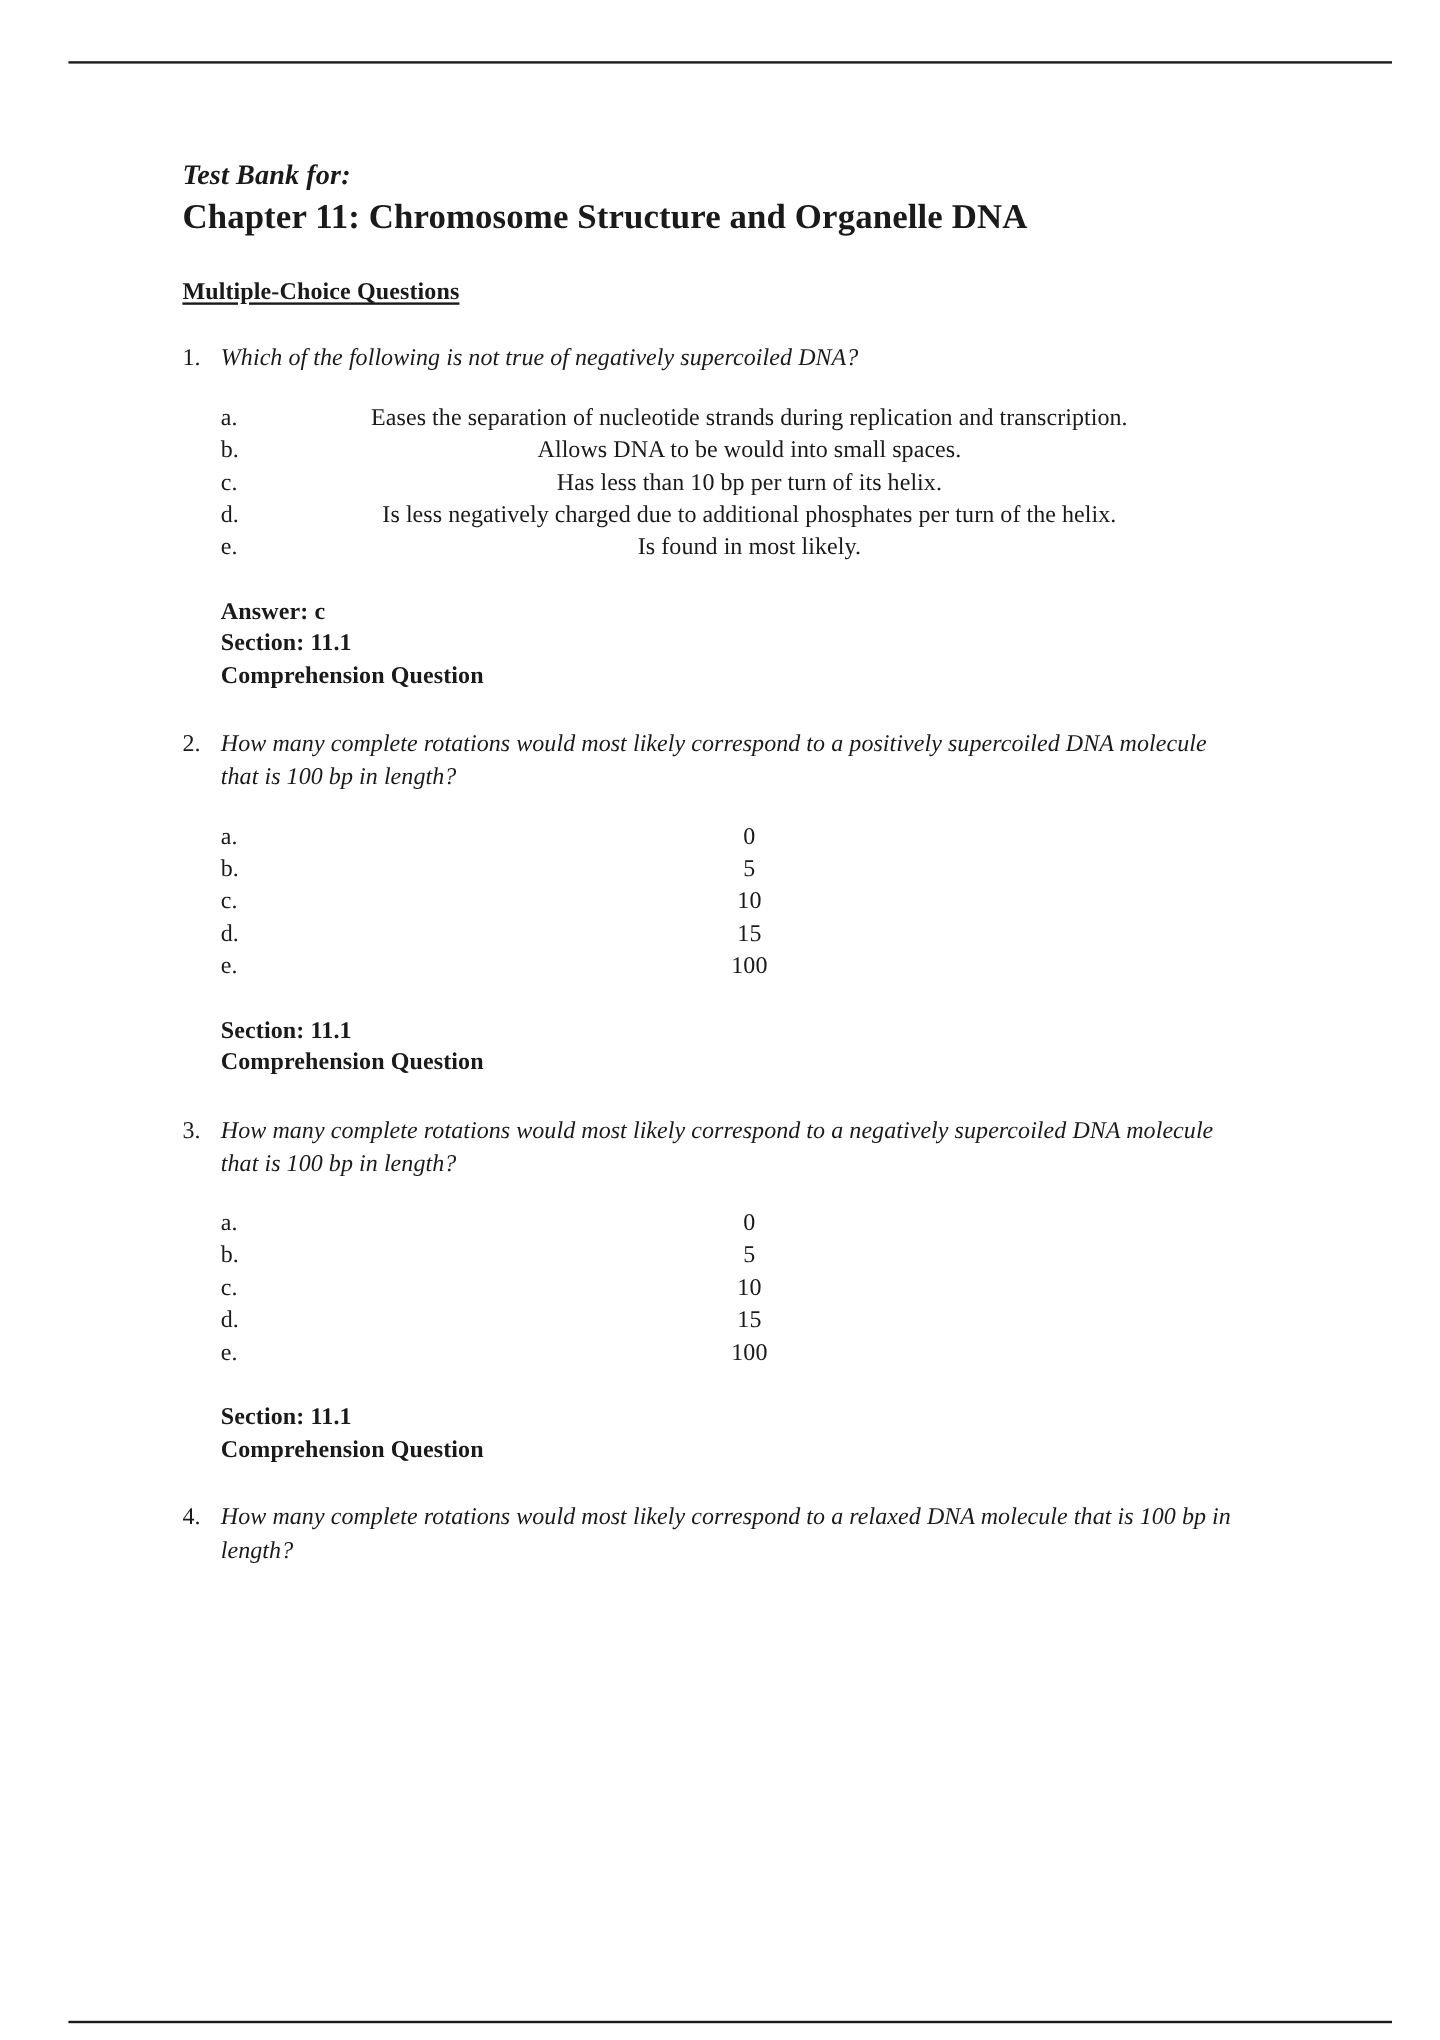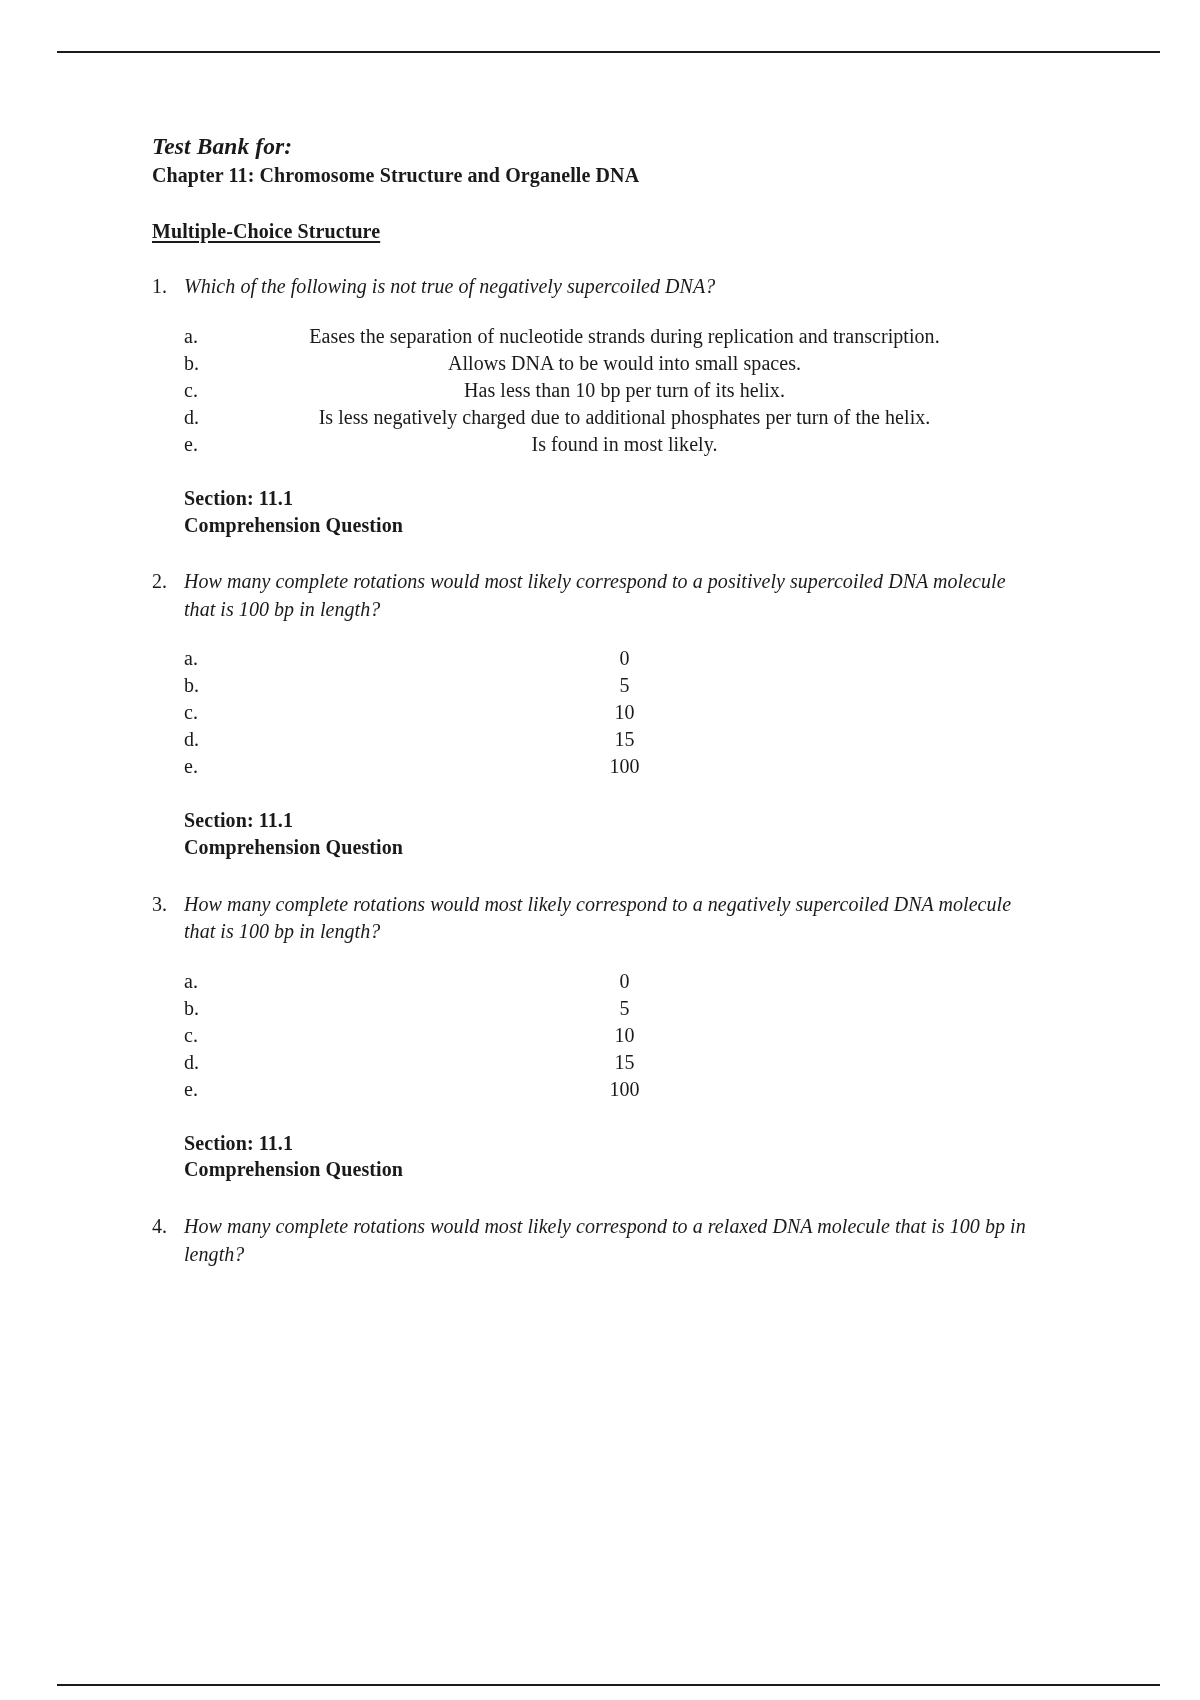--- a/index.html
+++ b/index.html
@@ -36,21 +36,21 @@
   }
 
   .title-italic {
     font-size: 23.5px;
     font-weight: bold;
     font-style: italic;
     line-height: 1.32;
     letter-spacing: 0.1px;
   }
   .title-main {
-    font-size: 20px;
+    font-size: 29px;
     font-weight: bold;
     line-height: 1.32;
     letter-spacing: 0.1px;
   }
 
   .section-heading {
     font-size: 20px;
     font-weight: bold;
     text-decoration: underline;
     text-underline-offset: 3px;
@@ -120,21 +120,21 @@
 <div class="page">
 
   <div class="rule rule-top"></div>
   <div class="rule rule-bottom"></div>
 
   <div class="content">
 
     <div class="title-italic">Test Bank for:</div>
     <div class="title-main">Chapter 11: Chromosome Structure and Organelle DNA</div>
 
-    <div class="section-heading">Multiple-Choice Structure</div>
+    <div class="section-heading">Multiple-Choice Questions</div>
 
     <div class="question-block">
       <div class="q-row">
         <div class="q-num">1.</div>
         <div class="q-text">Which of the following is not true of negatively supercoiled DNA?</div>
       </div>
       <div class="options">
         <div class="opt-row">
           <div class="opt-letter">a.</div>
           <div class="opt-text">Eases the separation of nucleotide strands during replication and transcription.</div>
@@ -147,32 +147,66 @@
           <div class="opt-letter">c.</div>
           <div class="opt-text">Has less than 10 bp per turn of its helix.</div>
         </div>
         <div class="opt-row">
           <div class="opt-letter">d.</div>
           <div class="opt-text">Is less negatively charged due to additional phosphates per turn of the helix.</div>
         </div>
         <div class="opt-row">
           <div class="opt-letter">e.</div>
           <div class="opt-text">Is found in most likely.</div>
+        </div>
+      </div>
+      <div class="meta">
+        <div class="meta-line">Answer: c</div>
+        <div class="meta-line">Section: 11.1</div>
+        <div class="meta-line">Comprehension Question</div>
+      </div>
+    </div>
+
+    <div class="question-block">
+      <div class="q-row">
+        <div class="q-num">2.</div>
+        <div class="q-text">How many complete rotations would most likely correspond to a positively supercoiled DNA molecule that is 100 bp in length?</div>
+      </div>
+      <div class="options">
+        <div class="opt-row">
+          <div class="opt-letter">a.</div>
+          <div class="opt-text">0</div>
+        </div>
+        <div class="opt-row">
+          <div class="opt-letter">b.</div>
+          <div class="opt-text">5</div>
+        </div>
+        <div class="opt-row">
+          <div class="opt-letter">c.</div>
+          <div class="opt-text">10</div>
+        </div>
+        <div class="opt-row">
+          <div class="opt-letter">d.</div>
+          <div class="opt-text">15</div>
+        </div>
+        <div class="opt-row">
+          <div class="opt-letter">e.</div>
+          <div class="opt-text">100</div>
         </div>
       </div>
       <div class="meta">
         <div class="meta-line">Section: 11.1</div>
         <div class="meta-line">Comprehension Question</div>
       </div>
     </div>
 
     <div class="question-block">
       <div class="q-row">
-        <div class="q-num">2.</div>
-        <div class="q-text">How many complete rotations would most likely correspond to a positively supercoiled DNA molecule that is 100 bp in length?</div>
+        <div class="q-num">3.</div>
+        <div class="q-text">How many complete rotations would most likely correspond to a negatively supercoiled DNA molecule that is 100 bp in length?</div>
       </div>
       <div class="options">
         <div class="opt-row">
           <div class="opt-letter">a.</div>
           <div class="opt-text">0</div>
         </div>
         <div class="opt-row">
           <div class="opt-letter">b.</div>
           <div class="opt-text">5</div>
         </div>
@@ -190,52 +224,19 @@
         </div>
       </div>
       <div class="meta">
         <div class="meta-line">Section: 11.1</div>
         <div class="meta-line">Comprehension Question</div>
       </div>
     </div>
 
     <div class="question-block">
       <div class="q-row">
-        <div class="q-num">3.</div>
-        <div class="q-text">How many complete rotations would most likely correspond to a negatively supercoiled DNA molecule that is 100 bp in length?</div>
-      </div>
-      <div class="options">
-        <div class="opt-row">
-          <div class="opt-letter">a.</div>
-          <div class="opt-text">0</div>
-        </div>
-        <div class="opt-row">
-          <div class="opt-letter">b.</div>
-          <div class="opt-text">5</div>
-        </div>
-        <div class="opt-row">
-          <div class="opt-letter">c.</div>
-          <div class="opt-text">10</div>
-        </div>
-        <div class="opt-row">
-          <div class="opt-letter">d.</div>
-          <div class="opt-text">15</div>
-        </div>
-        <div class="opt-row">
-          <div class="opt-letter">e.</div>
-          <div class="opt-text">100</div>
-        </div>
-      </div>
-      <div class="meta">
-        <div class="meta-line">Section: 11.1</div>
-        <div class="meta-line">Comprehension Question</div>
-      </div>
-    </div>
-
-    <div class="question-block">
-      <div class="q-row">
         <div class="q-num">4.</div>
         <div class="q-text">How many complete rotations would most likely correspond to a relaxed DNA molecule that is 100 bp in length?</div>
       </div>
     </div>
 
   </div>
 </div>
 
 </body></html>

